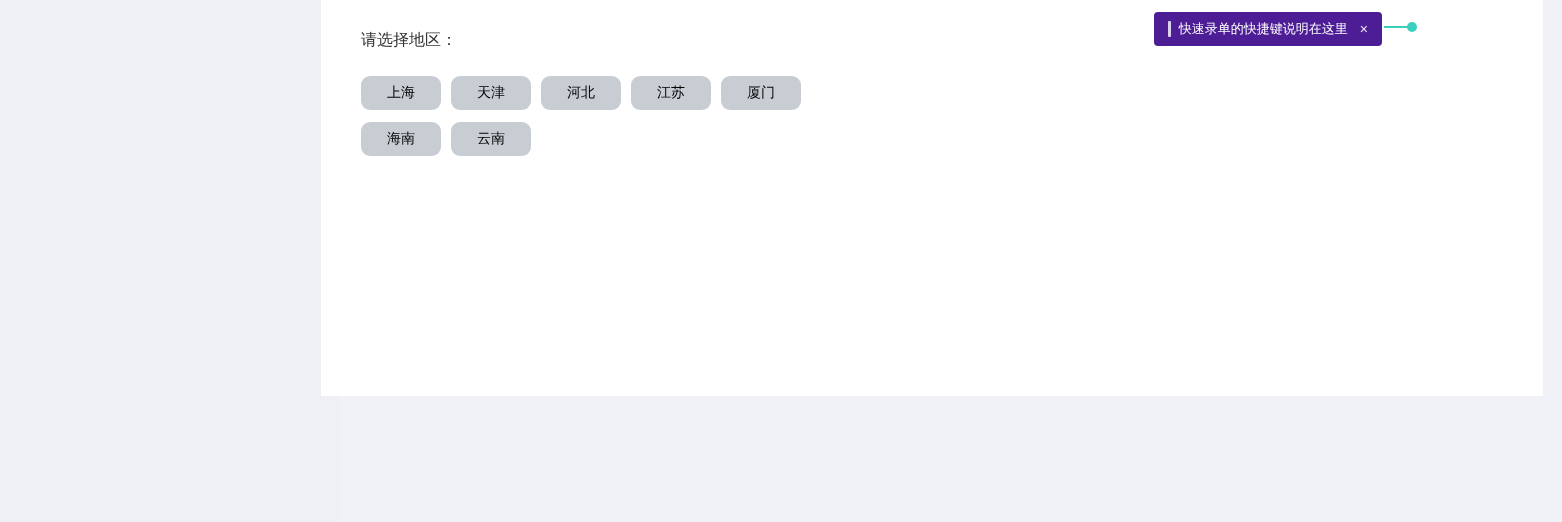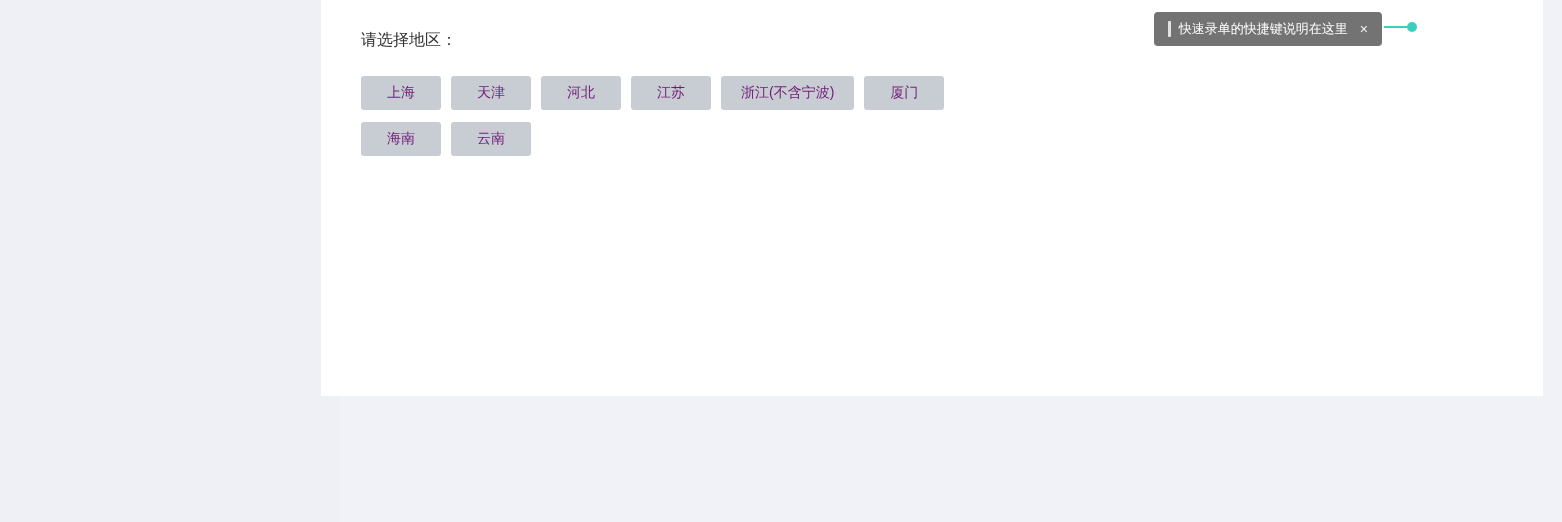--- a/index.html
+++ b/index.html
@@ -47,36 +47,36 @@
       display: flex;
       flex-wrap: nowrap;
       gap: 10px;
       margin-bottom: 12px;
       align-items: center;
     }
 
     .region-btn {
       background: #c8cdd4;
       border: none;
-      border-radius: 3px;
-      color: #701a75;
+      border-radius: 9px;
+      color: #000000;
       font-size: 14px;
       padding: 8px 20px;
       cursor: pointer;
       white-space: nowrap;
       min-width: 80px;
       text-align: center;
     }
 
     
     .tooltip-banner {
       position: absolute;
       top: 12px;
       right: 180px;
-      background: #737373;
+      background: #4c1d95;
       color: white;
       font-size: 13px;
       padding: 8px 14px;
       border-radius: 4px;
       display: flex;
       align-items: center;
       gap: 8px;
       white-space: nowrap;
       z-index: 100;
     }
@@ -125,21 +125,20 @@
 <div class="sidebar"></div>
 
 <div class="main-content">
   <div class="page-title">请选择地区：</div>
 
   <div class="region-buttons-row">
   <button class="region-btn">上海</button>
       <button class="region-btn">天津</button>
       <button class="region-btn">河北</button>
       <button class="region-btn">江苏</button>
-      <button class="region-btn">浙江(不含宁波)</button>
       <button class="region-btn">厦门</button>
     </div>
 
   <div class="region-buttons-row">
       <button class="region-btn">海南</button>
       <button class="region-btn">云南</button>
     </div>
 </div>
 
 <div class="tooltip-banner">

